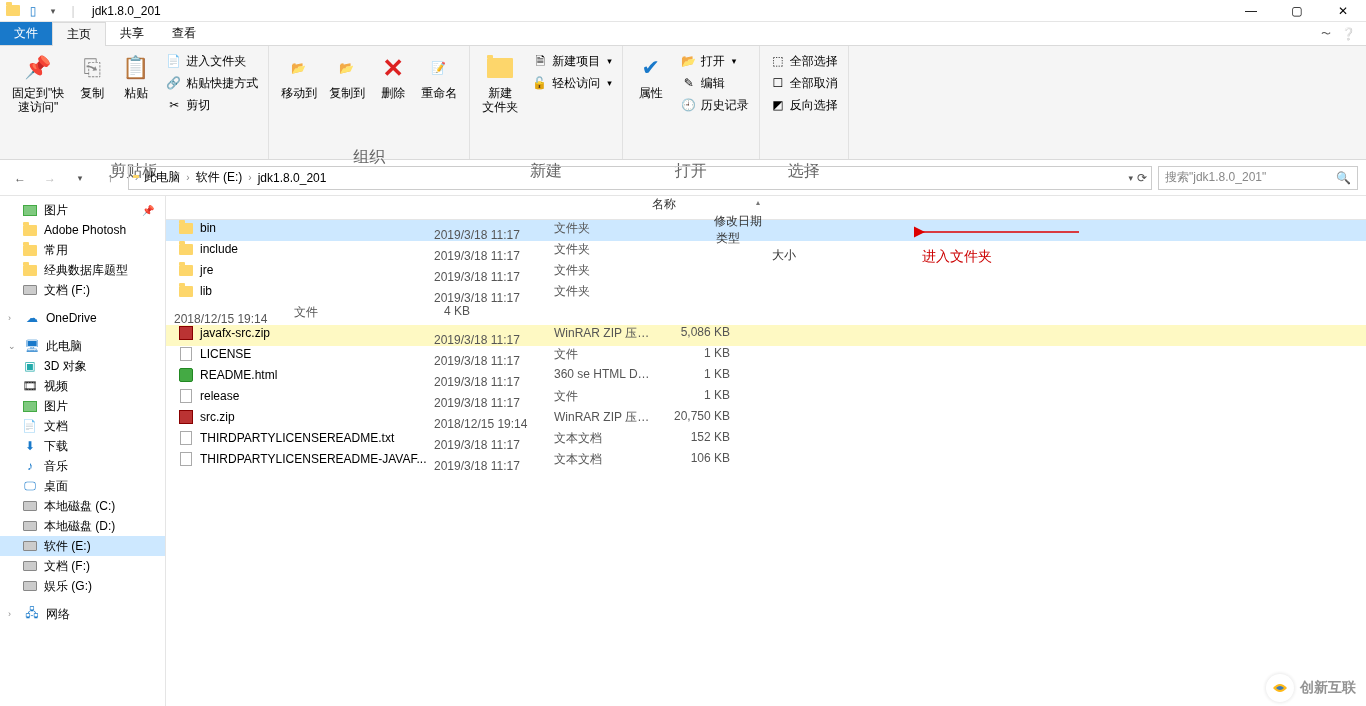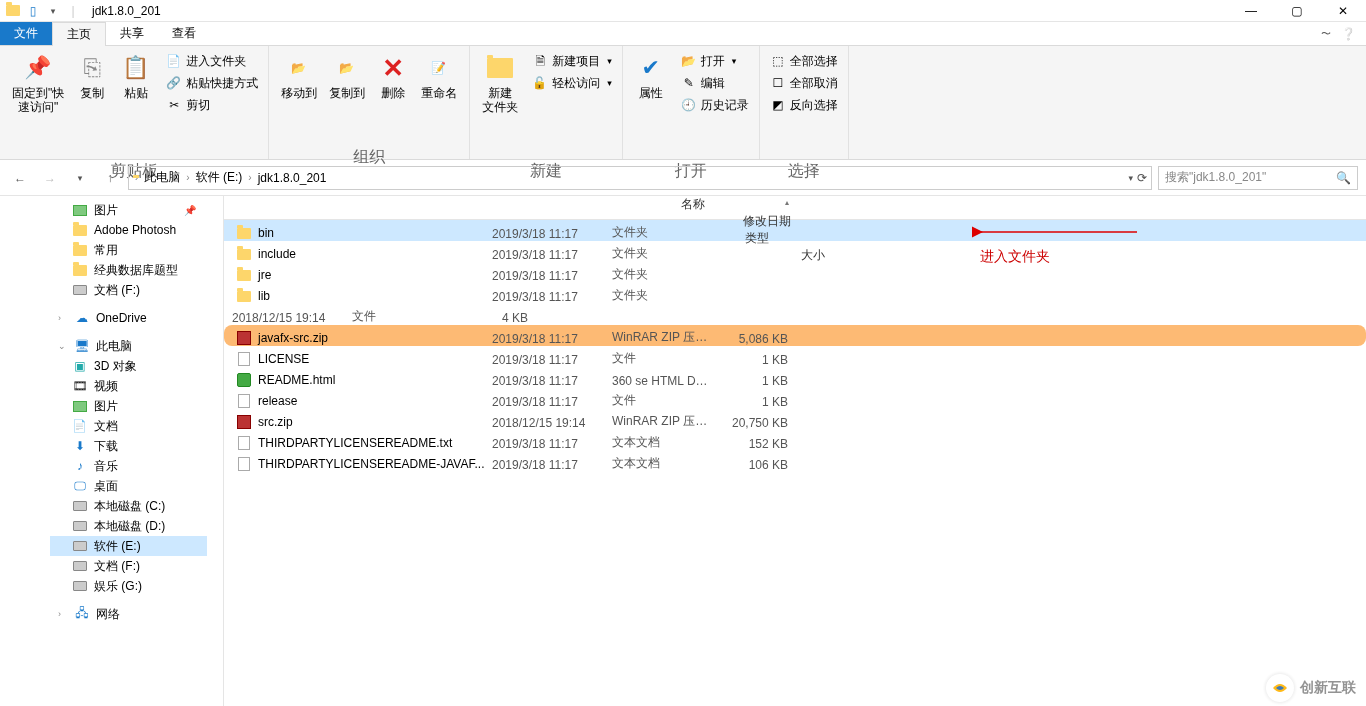--- a/index.html
+++ b/index.html
@@ -36,39 +36,39 @@
 .nav-arrow { width: 24px; height: 24px; display: flex; align-items: center; justify-content: center; color: #555; }
 .nav-arrow.disabled { color: #bbb; }
 .addr-box { flex: 1; height: 24px; border: 1px solid #ccc; display: flex; align-items: center; padding: 0 4px; gap: 2px; font-size: 12px; }
 .addr-box .crumb { padding: 0 4px; }
 .addr-box .sep { color: #888; font-size: 10px; }
 .addr-actions { display: flex; align-items: center; gap: 4px; padding-left: 4px; color: #555; }
 .search-box { width: 200px; height: 24px; border: 1px solid #ccc; display: flex; align-items: center; padding: 0 6px; color: #888; font-size: 12px; justify-content: space-between; }
 
 
 .main { display: flex; height: calc(706px - 22px - 24px - 114px - 36px); }
-.sidebar { width: 190px; border-right: 1px solid #e5e5e5; overflow-y: auto; padding: 4px 16px; font-size: 12px; margin-left: 34px; }
+.sidebar { width: 166px; border-right: 1px solid #e5e5e5; overflow-y: auto; padding: 4px 0; font-size: 12px; }
 .sb-item { display: flex; align-items: center; gap: 6px; padding: 2px 4px 2px 22px; height: 20px; white-space: nowrap; }
 .sb-item.sel { background: #cde8ff; }
 .sb-item.root { padding-left: 8px; font-weight: normal; }
 .sb-item .pin { margin-left: auto; color: #555; font-size: 10px; padding-right: 6px; }
 .sb-spacer { height: 8px; }
 .sb-icon { width: 16px; height: 16px; display: inline-flex; align-items: center; justify-content: center; }
 
 .files { flex: 1; position: relative; font-size: 12px; }
 .col-headers { display: flex; border-bottom: 1px solid #e5e5e5; height: 24px; align-items: center; color: #333; flex-direction: column; }
 .col { padding: 0 8px; }
 .col.name { width: 260px; padding-left: 16px; position: relative; }
 .col.name .sort { position: absolute; left: 120px; top: 2px; font-size: 8px; color: #777; }
 .col.date { width: 120px; }
 .col.type { width: 116px; }
 .col.size { width: 76px; text-align: right; }
-.row { display: flex; height: 21px; align-items: flex-end; }
+.row { display: flex; height: 21px; align-items: flex-start; }
 .row.sel { background: #cde8ff; }
-.row.hover { background: #fdba74; border-radius: 8px; }
+.row.hover { background: #fef9c3; }
 .row .cell { padding: 0 8px; overflow: hidden; text-overflow: ellipsis; white-space: nowrap; }
 .row .cell.name { width: 260px; display: flex; align-items: center; gap: 6px; padding-left: 12px; }
 .row .cell.date { width: 120px; color: #555; margin-top: 8px; }
 .row .cell.type { width: 116px; color: #555; }
 .row .cell.size { width: 76px; text-align: right; color: #555; }
 .file-ic { width: 16px; height: 16px; display: inline-flex; align-items: center; justify-content: center; flex-shrink: 0; }
 
 
 .annotation-text { position: absolute; color: #c00; font-size: 14px; }
 .arrow-svg { position: absolute; pointer-events: none; }

